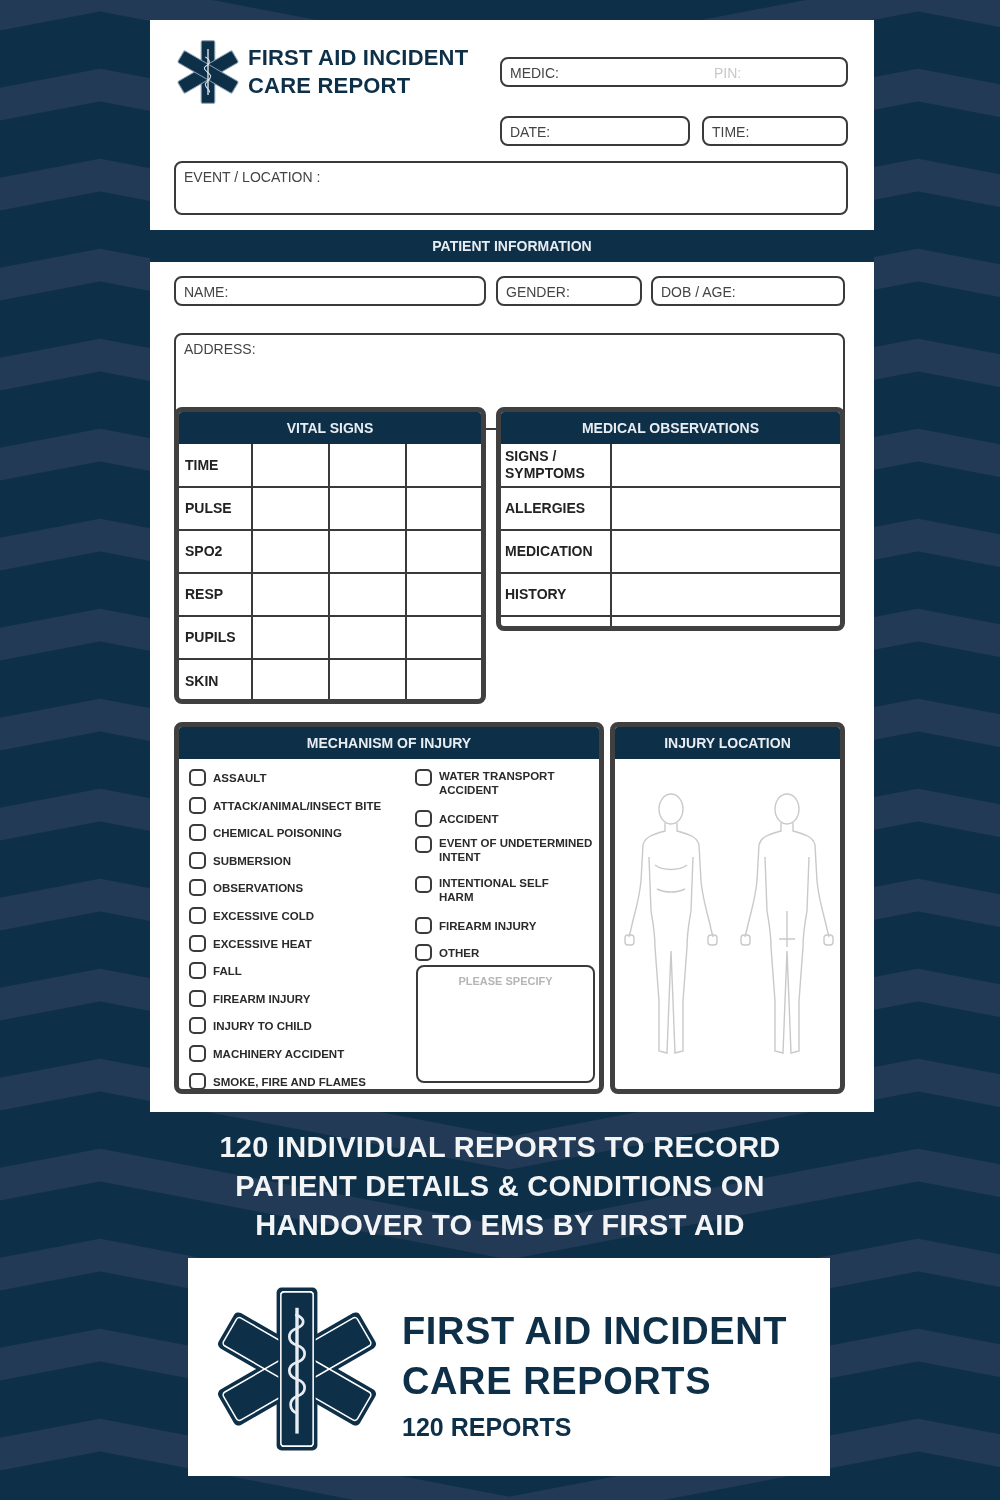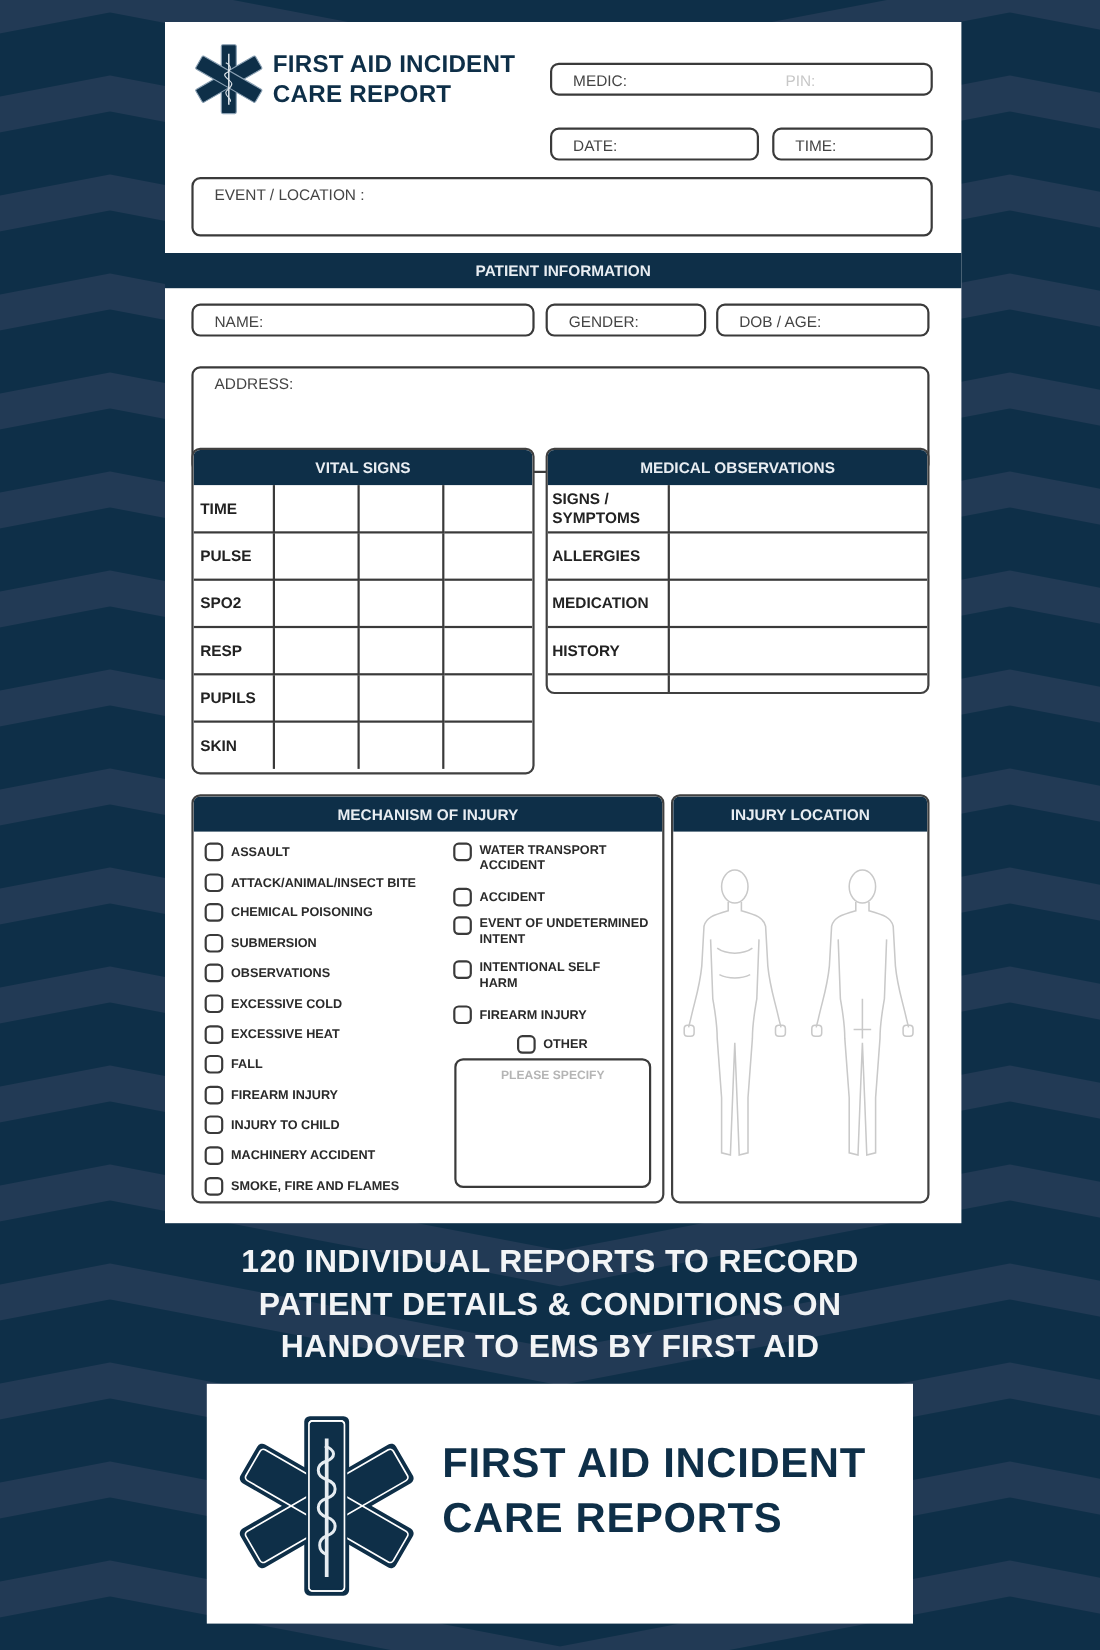--- a/index.html
+++ b/index.html
@@ -17,32 +17,32 @@
     background: #ffffff; z-index: 1;
   }
   .logo-row { position: absolute; left: 24px; top: 18px; display: flex; align-items: center; }
   .logo-row svg { width: 68px; height: 68px; }
   .logo-title {
     margin-left: 6px; color: #0e2f48; font-weight: bold; font-size: 22px; line-height: 28px;
     letter-spacing: 0.2px;
   }
   .field {
     position: absolute; border: 2px solid #3a3a3a; border-radius: 8px; background: #fff;
-    font-size: 14px; color: #444; padding: 6px 19px; font-family: "Liberation Sans", sans-serif;
+    font-size: 14px; color: #444; padding: 6px 8px; font-family: "Liberation Sans", sans-serif;
   }
   .field .lbl { color: #444; }
   .field .pin { position: absolute; left: 212px; top: 6px; color: #c8c8c8; }
 
   .band {
     position: absolute; left: 0; top: 210px; width: 724px; height: 32px; background: #0e2f48;
     color: #e8edf2; font-weight: bold; font-size: 14px; text-align: center; line-height: 32px;
   }
 
   .panel {
-    position: absolute; border: 2px solid #404040; border-radius: 8px; overflow: hidden; background: #fff;
+    position: absolute; border: 5px solid #404040; border-radius: 8px; overflow: hidden; background: #fff;
   }
   .panel-head {
     height: 32px; background: #0e2f48; color: #e8edf2; font-weight: bold; font-size: 14px;
     text-align: center; line-height: 32px;
   }
   table.grid { border-collapse: collapse; width: 100%; }
   table.grid td {
     border: 2px solid #3a3a3a; height: 43px; font-weight: bold; font-size: 14px; color: #222;
     padding: 0 6px; line-height: 17px;
   }
@@ -288,21 +288,21 @@
           <span style="width:155px;">EVENT OF UNDETERMINED INTENT</span>
         </div>
       <div class="moi-item" style="height:41px;">
           <span class="cb"></span>
           <span style="width:125px;">INTENTIONAL SELF HARM</span>
         </div>
       <div class="moi-item" style="height:27px;">
           <span class="cb"></span>
           <span style="padding-top:2px;">FIREARM INJURY</span>
         </div>
-      <div class="moi-item" style="height:27px;justify-content:center;">
+      <div class="moi-item" style="height:27px;">
           <span class="cb"></span>
           <span style="padding-top:2px;">OTHER</span>
         </div>
     </div>
 
     <div class="specify" style="left:237px; top:238px; width:179px; height:118px;">PLEASE SPECIFY</div>
   </div>
 
   <div class="panel" style="left:460px; top:702px; width:235px; height:372px;">
     <div class="panel-head">INJURY LOCATION</div>
@@ -346,14 +346,15 @@
       <rect x="-9.5" y="-45.5" width="19" height="91" rx="2" transform="rotate(-60)"></rect>
     </g>
     <rect x="-11" y="-44" width="22" height="88" fill="#0e2f48"></rect>
     <rect x="-9.5" y="-45.5" width="19" height="91" rx="2" fill="none" stroke="#ffffff" stroke-width="0.9"></rect>
     <path d="M0,-36 L0,38" stroke="#e6ecf1" stroke-width="2"></path>
     <path d="M-1,-32 C5,-30 5,-26 0,-24 C-6,-22 -6,-16 0,-14 C6,-12 6,-6 0,-4 C-6,-2 -6,4 0,6 C6,8 6,14 0,16 C-5,18 -5,24 0,26" stroke="#e6ecf1" stroke-width="1.6" fill="none"></path>
   </svg>
   <div class="brand-text">
     <div class="brand-title">FIRST AID INCIDENT</div>
     <div class="brand-title">CARE REPORTS</div>
+    <div class="brand-sub">120 REPORTS</div>
   </div>
 </div>
 
 </body></html>

